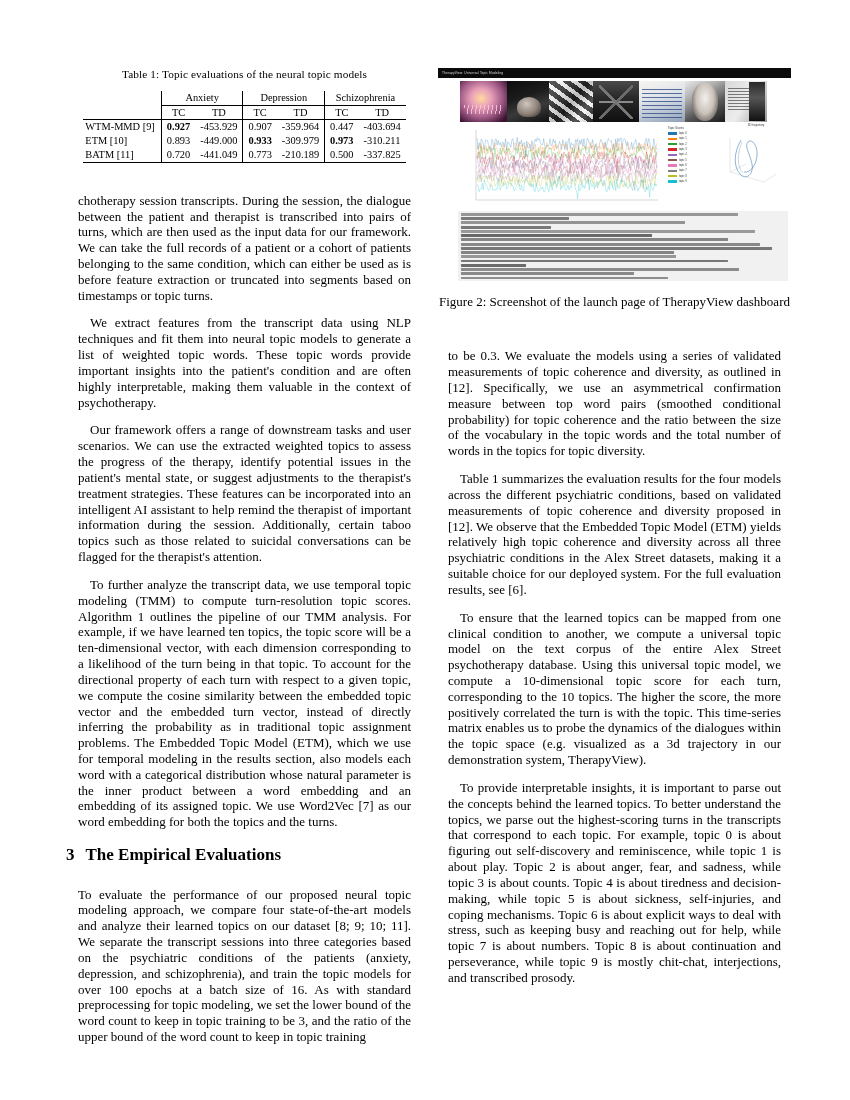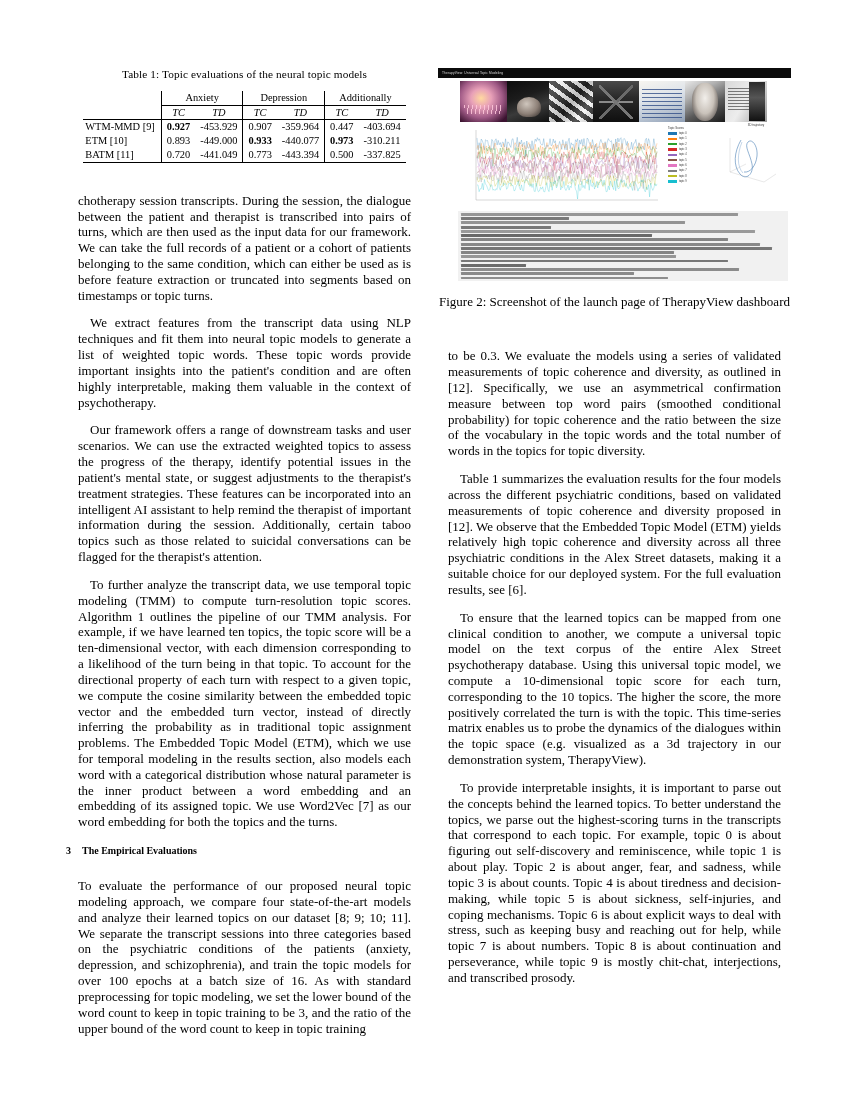--- a/index.html
+++ b/index.html
@@ -55,36 +55,36 @@
     border-bottom: 0.8px solid #000;
     padding-bottom: 0px;
   }
   .vl { border-left: 0.8px solid #000; }
   .model-cell {
     text-align: left !important;
     padding-left: 2px !important;
     padding-right: 6px !important;
   }
   .rule-bottom td { border-bottom: 0.8px solid #000; margin-left: 27px; }
-  .rule-head td, .rule-head th { border-bottom: 0.8px solid #000; font-style: italic; }
+  .rule-head td, .rule-head th { border-bottom: 0.8px solid #000; }
   b.bold { font-weight: bold; }
 
   
   p.body {
     font-size: 13px;
     line-height: 1.218;
     text-align: justify;
     margin: 12px;
     text-indent: 12px;
     hyphens: manual;
     word-spacing: 0px;
   }
   p.body.noindent { text-indent: 0; }
   h2.section {
-    font-size: 10px;
+    font-size: 17px;
     font-weight: bold;
     margin: 15px 0 21px 0;
     line-height: 1.2;
   }
   h2.section .num { margin-right: 11px; }
 
   
   .figure-box {
     position: relative;
     width: 357px;
@@ -247,21 +247,21 @@
   <div class="col-left">
 
     <div class="table-caption">Table 1: Topic evaluations of the neural topic models</div>
 
     <table class="topic-table">
       <tbody id="table-body">
           <tr>
             <td></td>
             <th colspan="2" class="grp vl">Anxiety</th>
             <th colspan="2" class="grp vl">Depression</th>
-            <th colspan="2" class="grp vl">Additionally</th>
+            <th colspan="2" class="grp vl">Schizophrenia</th>
           </tr>
           <tr class="rule-head">
             <td></td>
             <th class="vl">TC</th>
             <th>TD</th>
             <th class="vl">TC</th>
             <th>TD</th>
             <th class="vl">TC</th>
             <th>TD</th>
           </tr>
@@ -272,30 +272,30 @@
             <td class="vl">0.907</td>
             <td>-359.964</td>
             <td class="vl">0.447</td>
             <td>-403.694</td>
           </tr>
           <tr>
             <td class="model-cell">ETM [10]</td>
             <td class="vl">0.893</td>
             <td>-449.000</td>
             <td class="vl"><b class="bold">0.933</b></td>
-            <td>-440.077</td>
+            <td>-309.979</td>
             <td class="vl"><b class="bold">0.973</b></td>
             <td>-310.211</td>
           </tr>
           <tr class="rule-bottom">
             <td class="model-cell">BATM [11]</td>
             <td class="vl">0.720</td>
             <td>-441.049</td>
             <td class="vl">0.773</td>
-            <td>-443.394</td>
+            <td>-210.189</td>
             <td class="vl">0.500</td>
             <td>-337.825</td>
           </tr>
         </tbody>
     </table>
 
     <div style="height:18px"></div>
 
     <p class="body noindent">chotherapy session transcripts. During the session, the dialogue between the patient and therapist is transcribed into pairs of turns, which are then used as the input data for our framework. We can take the full records of a patient or a cohort of patients belonging to the same condition, which can either be used as is before feature extraction or truncated into segments based on timestamps or topic turns.</p>
     <p class="body">We extract features from the transcript data using NLP techniques and fit them into neural topic models to generate a list of weighted topic words. These topic words provide important insights into the patient's condition and are often highly interpretable, making them valuable in the context of psychotherapy.</p>

